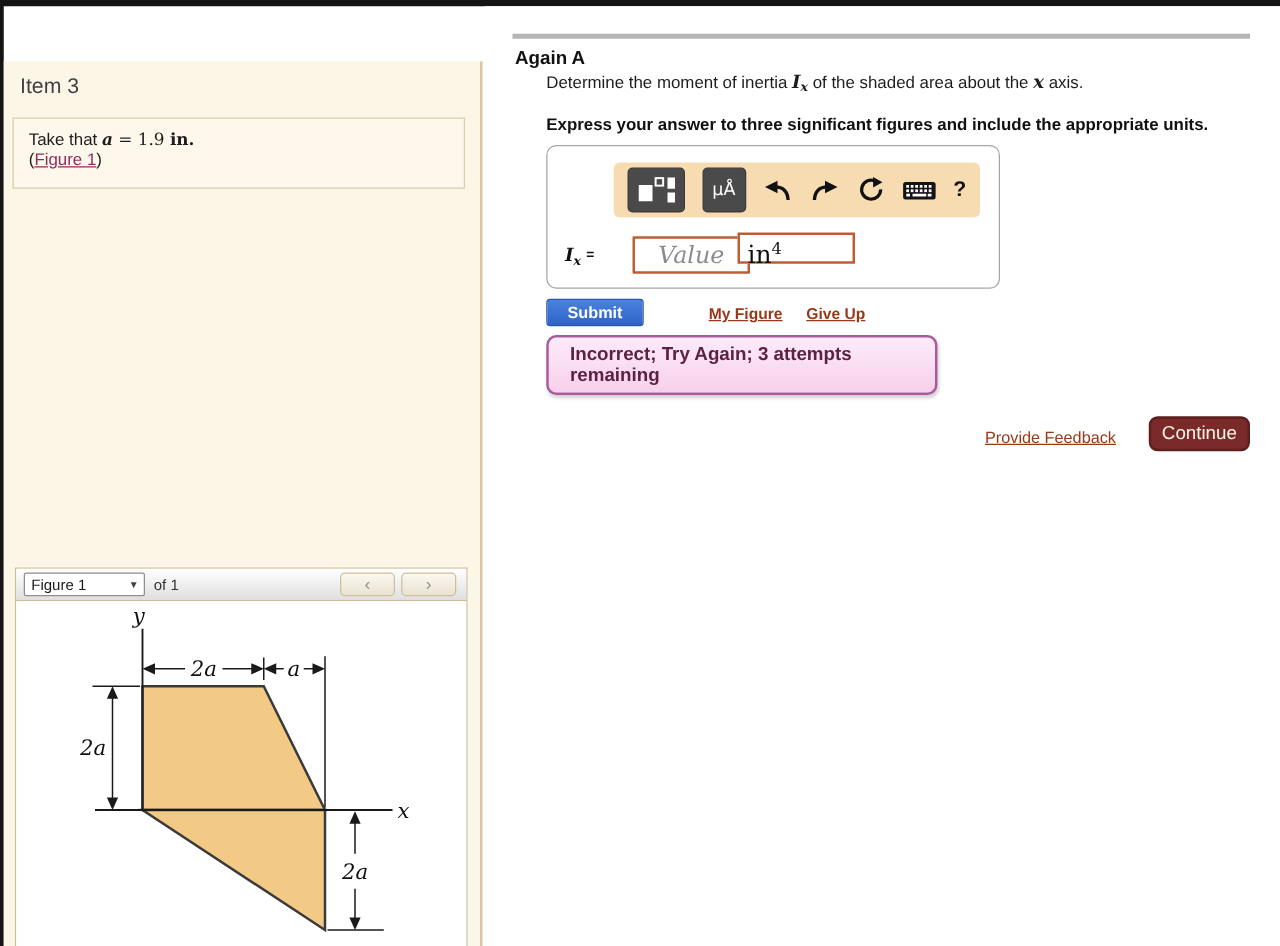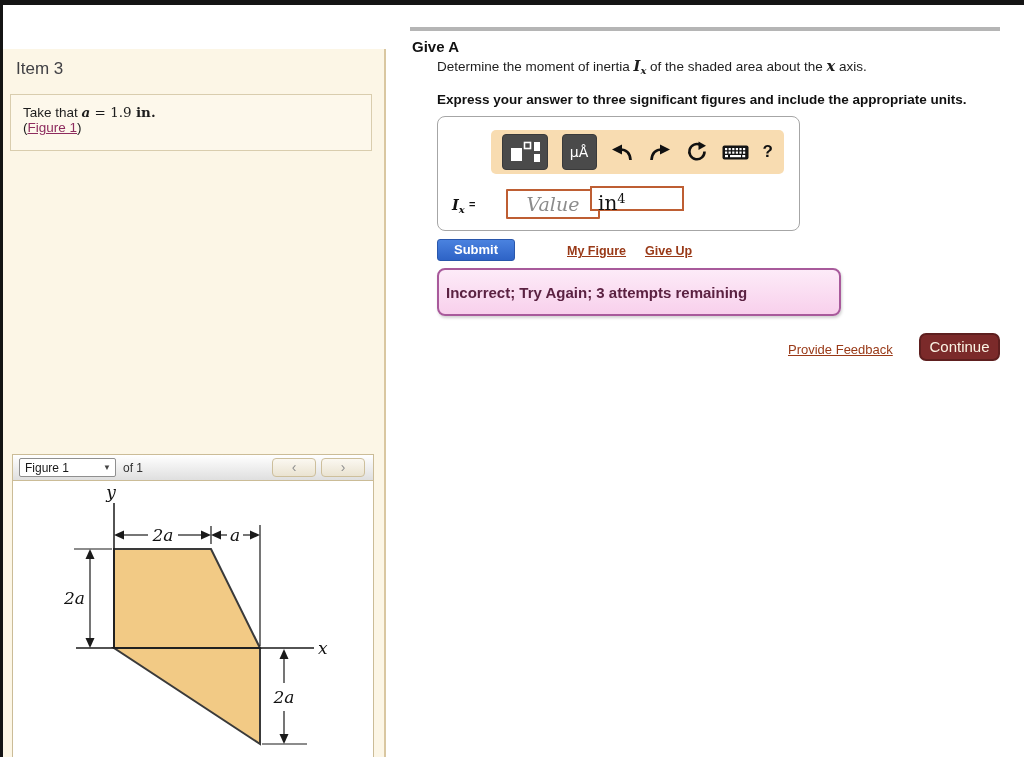--- a/index.html
+++ b/index.html
@@ -69,24 +69,24 @@
   .units-sup { font-size:13px; vertical-align:7px; }
 
   .submit-row { position:absolute; left:49px; top:234px; width:360px; height:24px; }
   .submit-btn { position:absolute; left:0; top:0; width:78px; height:22px;
     background:linear-gradient(#4A82DF,#2E63C6); border:1px solid #2A57AC; border-radius:3px;
     color:#fff; font-weight:bold; font-size:13px; text-align:center; line-height:20px; cursor:pointer; }
   .link-brown { color:#993917; font-size:12.5px; font-weight:bold; text-decoration:underline; cursor:pointer; }
   .my-answers { position:absolute; left:130px; top:5px; }
   .give-up { position:absolute; left:208px; top:5px; }
 
-  .feedback-box { position:absolute; left:49px; top:263px; width:404px; height:48px;
+  .feedback-box { position:absolute; left:49px; top:263px; width:313px; height:48px;
     border:2px solid #A85A9B; border-radius:8px;
     background:linear-gradient(#FDEBF8,#F8D0EC); box-shadow:1px 2px 3px rgba(0,0,0,0.18);
-    display:flex; align-items:center; padding-left:7px;
+    display:flex; align-items:center; padding-left:17px;
     font-size:15px; font-weight:bold; color:#5B2242; }
 
   .provide-feedback { position:absolute; left:400px; top:337px; font-size:13px;
     color:#993917; text-decoration:underline; font-weight:normal; cursor:pointer; }
   .continue-btn { position:absolute; left:531px; top:328px; width:81px; height:28px;
     background:#7B2A2A; border:2px solid #5E1F1F; border-radius:7px;
     color:#FBF3E4; font-size:15px; text-align:center; line-height:24px; cursor:pointer; }
 </style>
 </head>
 <body>
@@ -154,21 +154,21 @@
           <polygon points="271,263 266.5,253 275.5,253" fill="#1a1a1a"></polygon>
           <line x1="249" y1="263" x2="294" y2="263" stroke="#1a1a1a" stroke-width="1.2"></line>
         </svg>
       </div>
       <div class="figure-footer"></div>
     </div>
   </div>
 
   <div class="right-panel">
     <div class="rule"></div>
-    <div class="part-title">Give A</div>
+    <div class="part-title">Again A</div>
 
     <div class="question"><span>Determine the moment of inertia </span><span class="q-var">I</span><span class="q-sub">x</span><span> of the shaded area about the </span><span class="q-var">x</span><span> axis.</span></div>
 
     <div class="note">Express your answer to three significant figures and include the appropriate units.</div>
 
     <div class="answer-box">
       <div class="eq-toolbar">
         <div class="tb-btn-dark">
           <svg width="32" height="26" viewBox="0 0 32 26">
             <rect x="2" y="9" width="11" height="13" fill="#fff"></rect>

